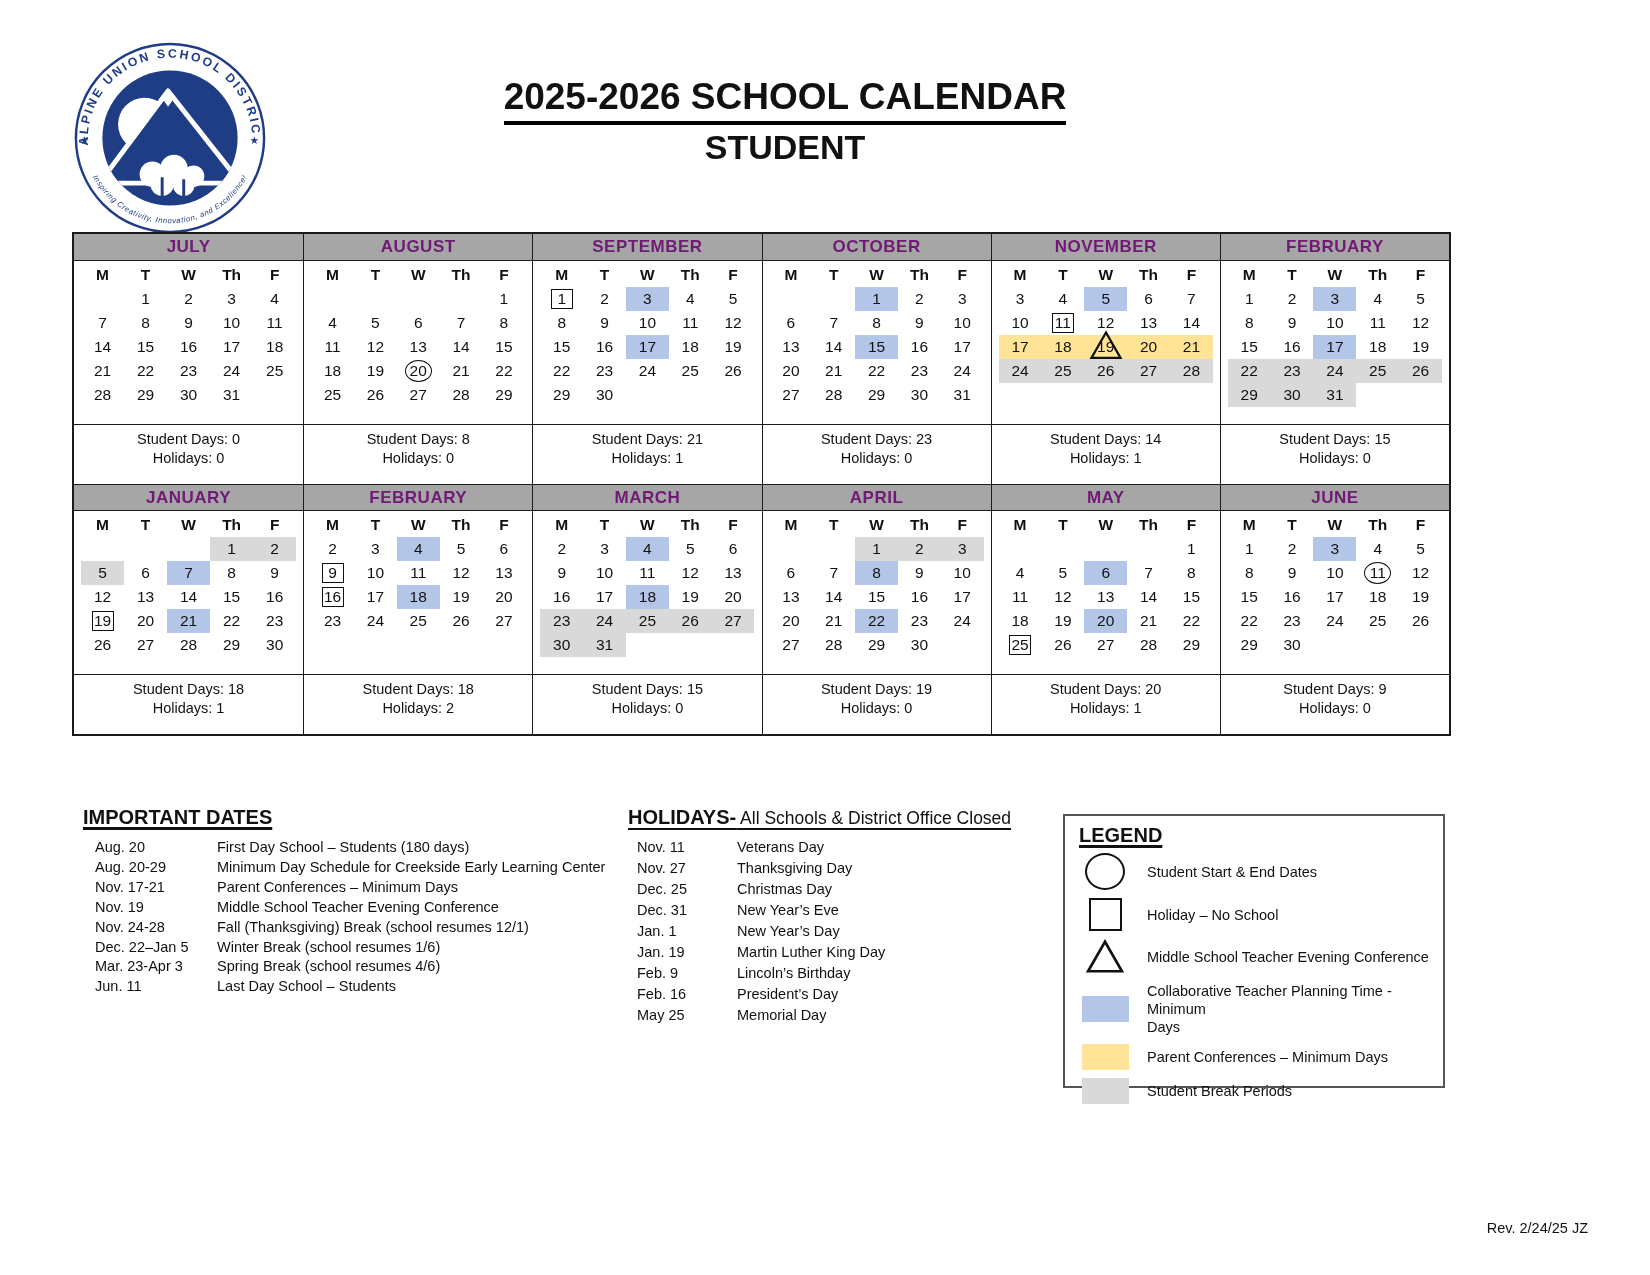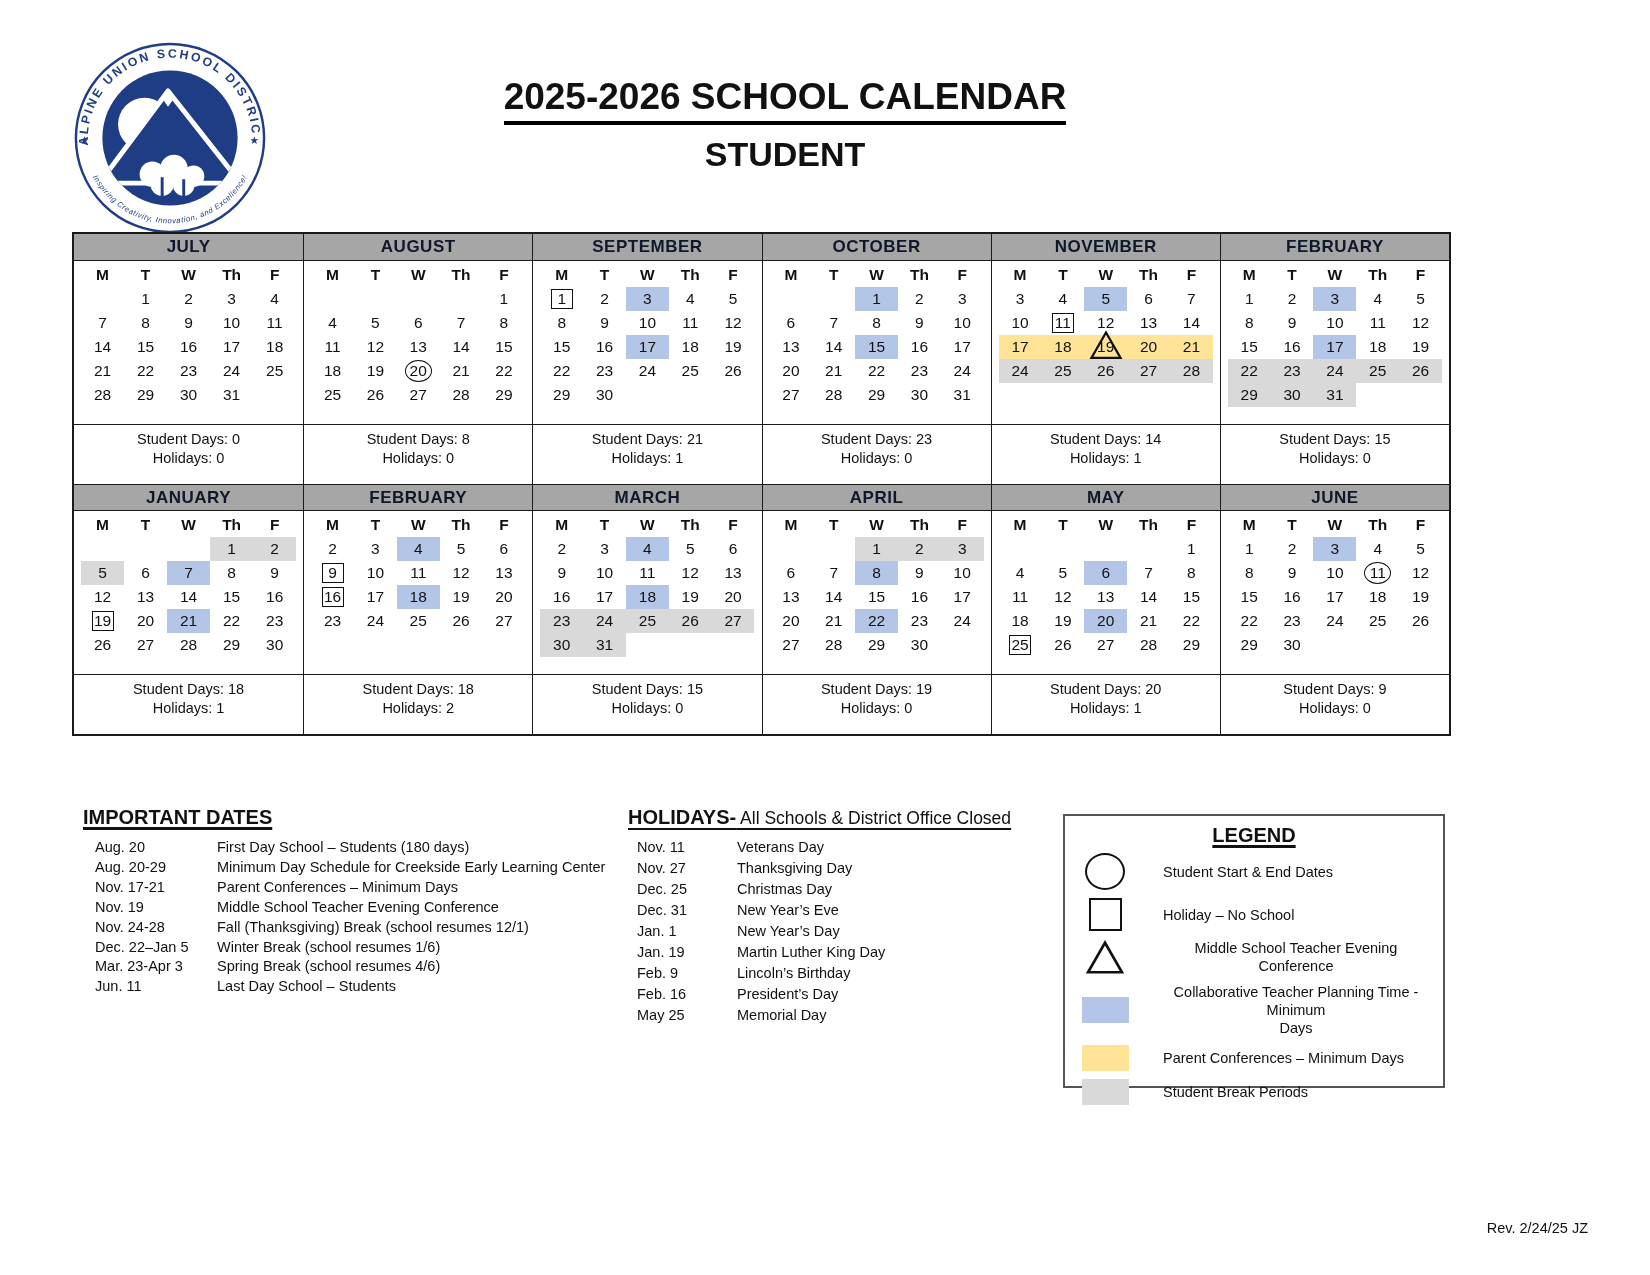--- a/index.html
+++ b/index.html
@@ -5,28 +5,28 @@
   html,body{margin:0;padding:0;background:#fff;}
   body{width:1650px;height:1275px;position:relative;overflow:hidden;
        font-family:"Liberation Sans","DejaVu Sans",sans-serif;color:#111;}
   .page{position:absolute;inset:0;}
 
   
   .logo{position:absolute;left:72px;top:40px;width:196px;height:196px;}
   .titles{position:absolute;left:425px;top:76px;width:720px;text-align:center;}
   .main-title span{display:inline-block;font-size:37px;font-weight:800;letter-spacing:0;
        border-bottom:4px solid #000;padding-bottom:3px;}
-  .sub-title{margin-top:10px;font-size:34px;font-weight:800;}
+  .sub-title{margin-top:3px;font-size:34px;font-weight:800;}
 
   
   .calendar{position:absolute;left:72px;top:232px;width:1375px;border:2px solid #1a1a1a;}
   .cal-half{display:grid;grid-template-columns:repeat(6,1fr);grid-template-rows:27px 163px 60px;}
   .cal-half > *:not(:nth-child(6n+1)){border-left:1.6px solid #1a1a1a;}
   .cal-half.second .hcell{border-top:1.6px solid #1a1a1a;}
-  .hcell{background:#a6a6a6;color:#0f172a;font-weight:bold;font-size:17px;line-height:26px;
+  .hcell{background:#a6a6a6;color:#701a75;font-weight:bold;font-size:17px;line-height:26px;
        text-align:center;letter-spacing:.5px;border-bottom:1.6px solid #1a1a1a;}
   .bcell{padding:1px 7px 0;}
   .dnames,.week{display:grid;grid-template-columns:repeat(5,1fr);}
   .dnames{height:25px;}
   .dname{text-align:center;font-weight:bold;font-size:15.5px;line-height:25px;}
   .week{height:24px;}
   .dcell{text-align:center;font-size:15.5px;line-height:24px;position:relative;}
   .bg-blue{background:#b4c6e7;}
   .bg-yellow{background:#ffe498;}
   .bg-gray{background:#d9d9d9;}
@@ -48,24 +48,24 @@
 
   .holidays{position:absolute;left:628px;top:806px;width:435px;}
   .hol-title{margin-bottom:8px;text-decoration:underline;text-decoration-thickness:2px;
        text-underline-offset:4px;}
   .hol-bold{font-size:20px;font-weight:800;}
   .hol-sub{font-size:17.5px;font-weight:400;}
   .hol-row{display:grid;grid-template-columns:100px 1fr;padding-left:9px;
        font-size:14.5px;line-height:21px;}
 
   .legend{position:absolute;left:1063px;top:814px;width:382px;height:274px;box-sizing:border-box;
-       border:2px solid #555;padding:8px 14px;text-align:center;}
+       border:2px solid #555;padding:8px 14px;}
   .leg-title{font-size:20px;font-weight:800;text-decoration:underline;
        text-decoration-thickness:2.5px;text-underline-offset:3px;margin-bottom:6px;}
-  .leg-row{display:flex;align-items:center;gap:32px;margin-bottom:8px;}
+  .leg-row{display:flex;align-items:center;gap:16px;margin-bottom:8px;}
   .leg-sym{width:52px;display:flex;justify-content:center;align-items:center;flex:0 0 52px;}
   .sym-circle{width:36px;height:33px;border:2.6px solid #111;border-radius:50%;}
   .sym-square{width:29px;height:29px;border:2.6px solid #111;}
   .sym-swatch{width:47px;height:26px;}
   .leg-label{font-size:14.5px;line-height:18px;white-space:pre-line;}
 
   .rev{position:absolute;right:62px;top:1220px;font-size:14.5px;margin-left:48px;}
 </style>
 </head>
 <body>

